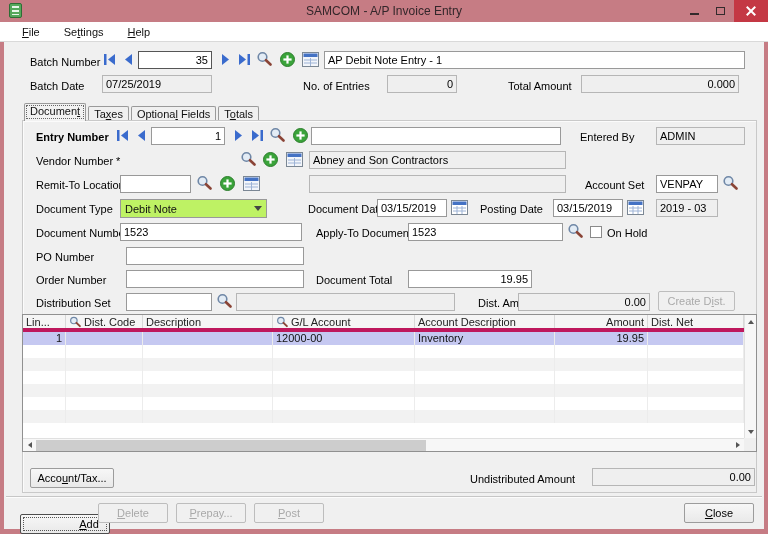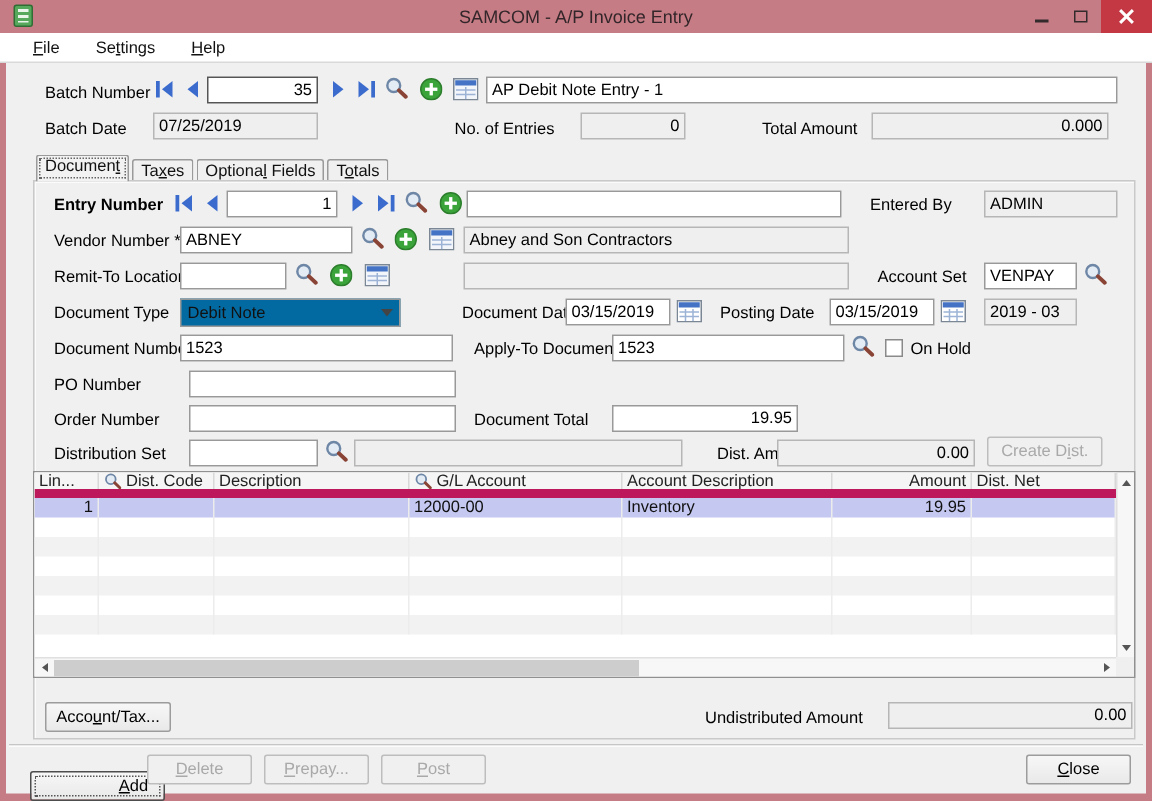--- a/index.html
+++ b/index.html
@@ -34,21 +34,21 @@
   .ul { text-decoration:underline; }
   .lbl { position:absolute; white-space:nowrap; color:#000; }
 
   
   .fld { position:absolute; height:18px; border:1px solid #999; background:#fff;
          font-family:"Liberation Sans", sans-serif; font-size:11px; padding:0 3px; color:#000; }
   input.fld { outline:none; }
   .fld.num { text-align:right; }
   .fld.dis { background:#efefef; border-color:#b6b6b6; }
   .fld.focus1 { border-color:#555; }
-  .combo { position:absolute; height:19px; border:1px solid #999; background:#0369a1; display:flex;
+  .combo { position:absolute; height:19px; border:1px solid #999; background:#bef264; display:flex;
            align-items:center; padding:0 4px; cursor:default; }
   .combo .chev { margin-left:auto; width:0; height:0; border-left:4px solid transparent;
            border-right:4px solid transparent; border-top:5px solid #444; }
   .icon { position:absolute; }
   .cb { position:absolute; width:12px; height:12px; background:#fff; border:1px solid #8a8a8a; }
 
   
   .tabstrip { position:absolute; left:24px; top:103px; display:flex; align-items:flex-end; height:18px; }
   .tab { border:1px solid #9a9a9a; border-bottom:none; border-radius:2px 2px 0 0; background:#f0f0f0;
          padding:1px 5px 2px 5px; margin-right:2px; height:15px; line-height:13px; cursor:default; }
@@ -61,21 +61,21 @@
   .btn { position:absolute; height:20px; background:linear-gradient(#f7f7f7,#e9e9e9);
          border:1px solid #9c9c9c; border-radius:2px; font-family:"Liberation Sans", sans-serif;
          font-size:11px; color:#000; cursor:default; }
   .btn.default { border-color:#4d4d4d; outline:1px dotted #555; outline-offset:-4px; }
   .btn.disabled { background:#f0f0f0; border-color:#bdbdbd; color:#a9a9a9; }
 
   
   .grid { position:absolute; left:22px; top:314px; width:735px; height:138px;
           border:1px solid #909090; background:#fff; }
   .gbody { position:absolute; left:0; top:0; right:12px; bottom:13px; overflow:hidden; background:#fff; }
-  .ghead { display:flex; height:17px; background:#f5f5f5; border-bottom:6px solid #be185d; }
+  .ghead { display:flex; height:17px; background:#f5f5f5; border-bottom:4px solid #be185d; }
   .ghead .gc { border-right:1px solid #d8d8d8; line-height:16px; padding:0 3px; color:#222;
                white-space:nowrap; overflow:hidden; display:flex; align-items:center; }
   .grow { display:flex; height:13px; line-height:13px; }
   .grow .gc { border-right:1px solid #ececec; padding:0 3px; white-space:nowrap; overflow:hidden; }
   .c1{width:43px;} .c2{width:77px;} .c3{width:130px;} .c4{width:142px;} .c5{width:140px;}
   .c6{width:93px;} .c7{flex:1;}
   .ra { text-align:right; justify-content:flex-end; }
   .grow.sel { background:#c5c8f1; }
   .grow.alt { background:#f2f2f2; }
   .hfinder { width:12px; height:12px; margin-right:3px; flex:0 0 auto; }
@@ -226,21 +226,20 @@
       <use href="#finder"></use>
     </svg>
   <svg class="icon" style="left:293px; top:128px;" width="15" height="15">
       <use href="#plus"></use>
     </svg>
   <input class="fld" style="left: 311px; top: 127px; width: 250px;" value="">
   <div class="lbl" style="left:580px; top:131px;">Entered By</div>
   <div class="fld dis" style="left:656px; top:127px; width:89px; line-height:16px;">ADMIN</div>
 
   <div class="lbl" style="left:36px; top:155px;">Vendor Number *</div>
-  <input class="fld" style="left: 120px; top: 151px; width: 115px;" value="ABNEY">
   <svg class="icon" style="left:240px; top:151px;" width="16" height="15">
       <use href="#finder"></use>
     </svg>
   <svg class="icon" style="left:263px; top:152px;" width="15" height="15">
       <use href="#plus"></use>
     </svg>
   <svg class="icon" style="left:286px; top:152px;" width="17" height="15">
       <use href="#drill"></use>
     </svg>
   <div class="fld dis" style="left:309px; top:151px; width:257px; line-height:16px;">Abney and Son Contractors</div>

